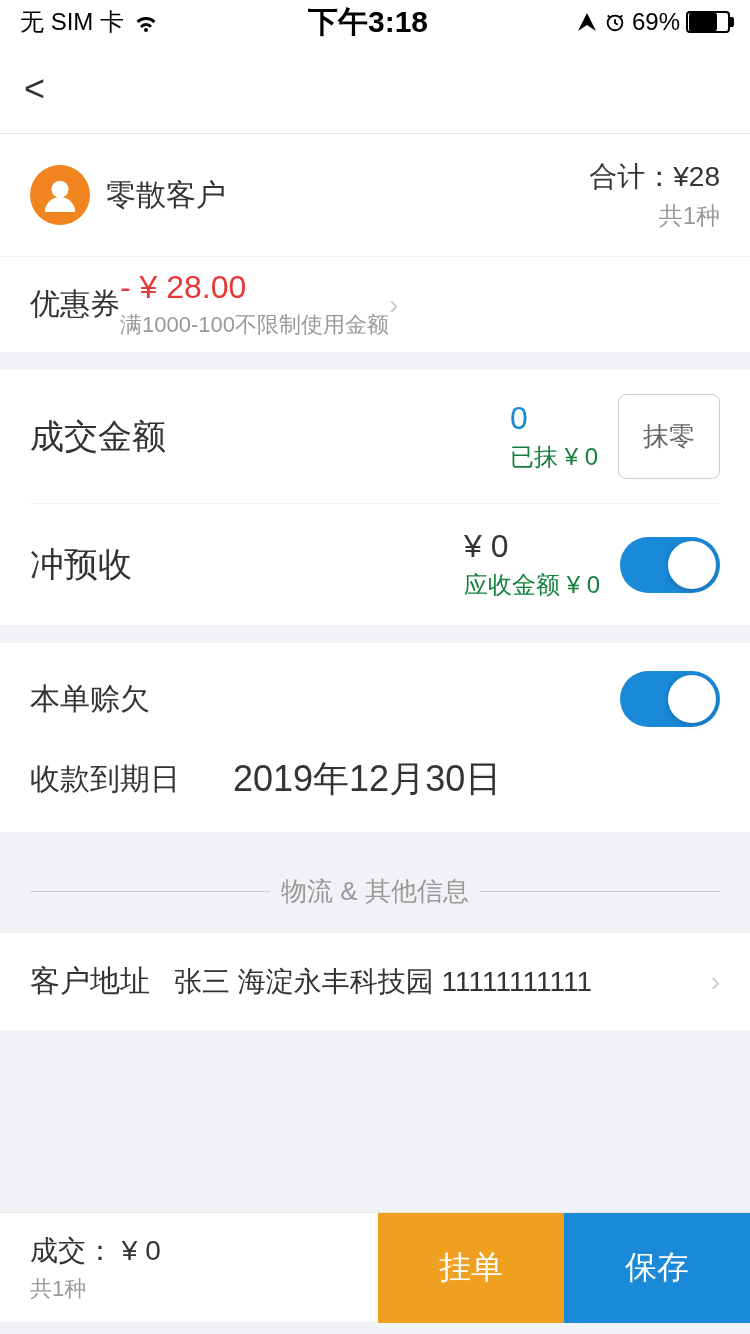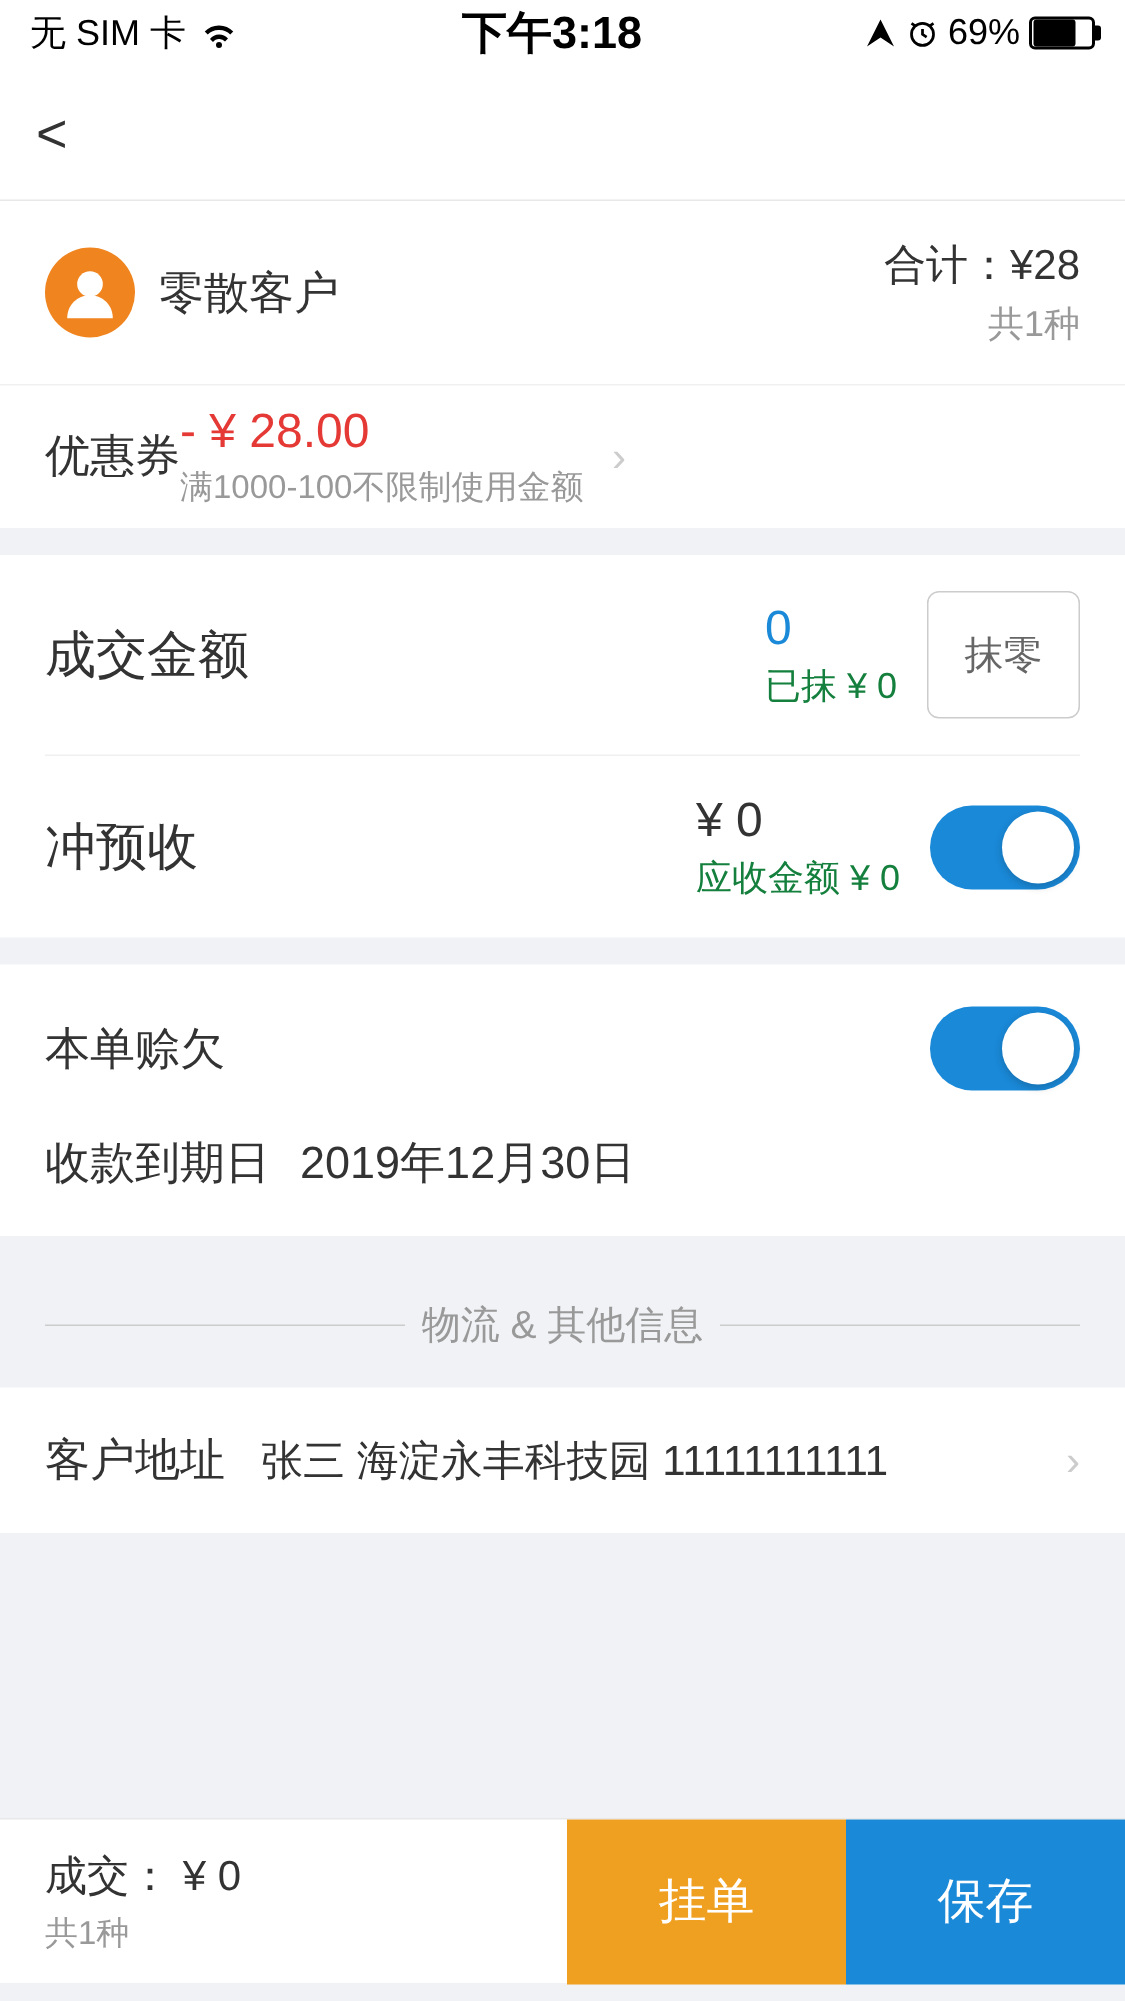--- a/index.html
+++ b/index.html
@@ -113,21 +113,21 @@
 
     
     .coupon-row {
       display: flex;
       align-items: center;
       justify-content: flex-start;
       padding: 12px 30px;
       border-top: 1px solid #f0f0f0;
     }
     .coupon-label { font-size: 30px; color: #333; }
-    .coupon-right { display: flex; align-items: center; gap: 19px; }
+    .coupon-right { display: flex; align-items: center; gap: 0; }
     .coupon-discount { font-size: 32px; color: #e53935; font-weight: 500; }
     .coupon-desc { font-size: 22px; color: #999; margin-top: 4px; text-align: right; }
     .coupon-chevron { font-size: 28px; color: #ccc; }
 
     
     .transaction-section {
       background: #fff;
       margin-bottom: 18px;
       padding: 0 30px;
     }
@@ -185,21 +185,21 @@
       justify-content: space-between;
       padding: 28px 0;
     }
     .debt-label { font-size: 30px; color: #333; }
     .due-date-row {
       display: flex;
       align-items: center;
       padding: 0 0 28px 0;
     }
     .due-label { font-size: 30px; color: #333; margin-right: 20px; }
-    .due-value { font-size: 30px; color: #333; }
+    .due-value { font-size: 36px; color: #333; margin-left: 33px; }
 
     
     .logistics-section {
       background: #f0f2f5;
       margin-bottom: 0;
     }
     .logistics-divider {
       display: flex;
       align-items: center;
       justify-content: center;

